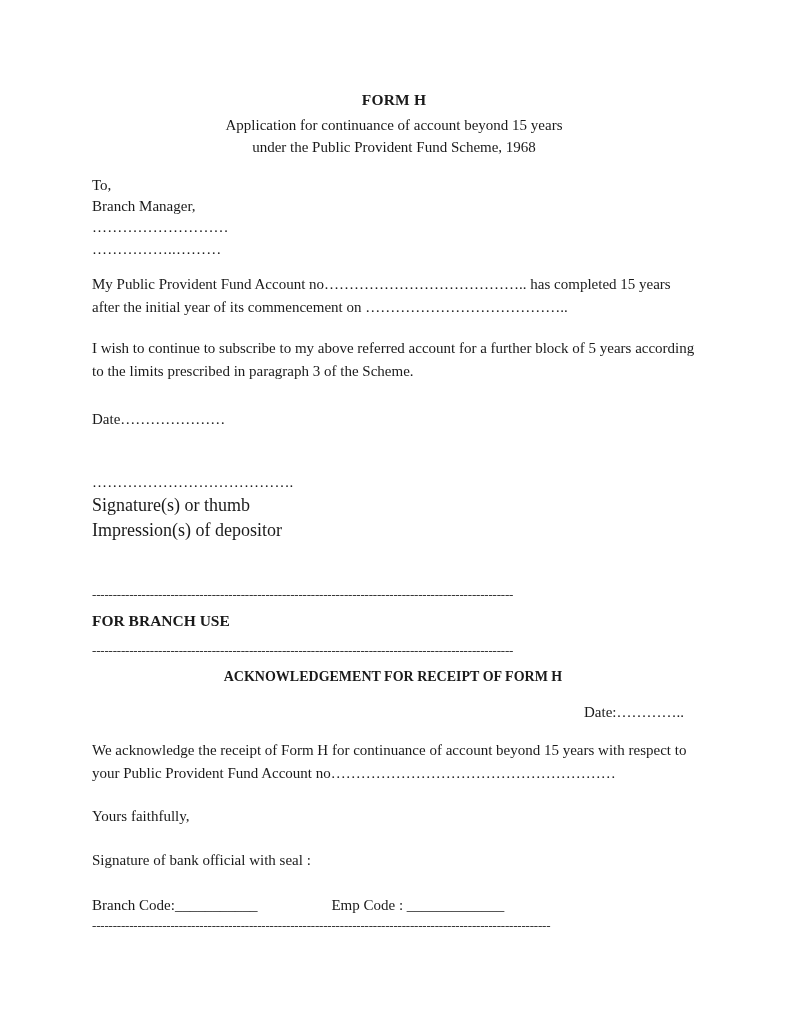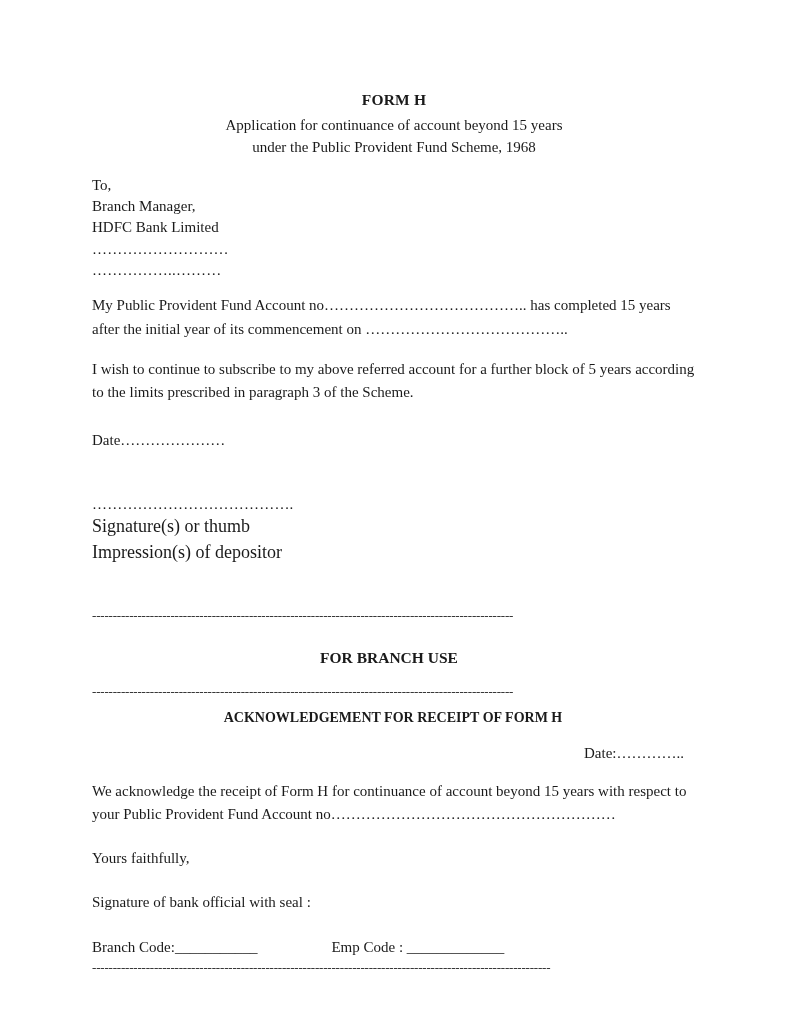--- a/index.html
+++ b/index.html
@@ -92,24 +92,23 @@
     letter-spacing: -0.2px;
     white-space: nowrap;
     overflow: hidden;
     font-family: "Liberation Serif", "DejaVu Serif", serif;
   }
   .sep.s-top    { margin-top: 44px; width: 562px; }
   .sep.s-mid    { margin-top: 12px; width: 560px; }
   .sep.s-bottom { margin-top: 5px;  width: 602px; }
 
   .branch-use {
-    text-align: center;
     font-weight: bold;
     font-size: 15.5px;
-    margin: 16px;
+    margin: 0;
     padding-top: 11px;
     padding-bottom: 2px;
     width: 562px;
   }
   .ack-title {
     text-align: center;
     font-weight: bold;
     font-size: 14px;
     margin: 0;
     padding-top: 12px;
@@ -154,21 +153,20 @@
 <div class="page">
   <div class="sheet">
 
     <h1 class="form-title">FORM H</h1>
     <div class="subtitle-line first">Application for continuance of account beyond 15 years</div>
     <div class="subtitle-line">under the Public Provident Fund Scheme, 1968</div>
 
     <div class="address-block">
       <div class="line">To,</div>
       <div class="line">Branch Manager,</div>
-      <div class="line">HDFC Bank Limited</div>
       <div class="dots-line">………………………</div>
       <div class="dots-line">……………..………</div>
     </div>
 
     <p class="para gap-1">My Public Provident Fund Account no………………………………….. has completed 15 years after the initial year of its commencement on …………………………………..</p>
     <p class="para gap-2">I wish to continue to subscribe to my above referred account for a further block of 5 years according to the limits prescribed in paragraph 3 of the Scheme.</p>
     <p class="para gap-3">Date…………………</p>
 
     <div class="sig-dots">………………………………….</div>
     <div class="sig-line">Signature(s) or thumb</div>

